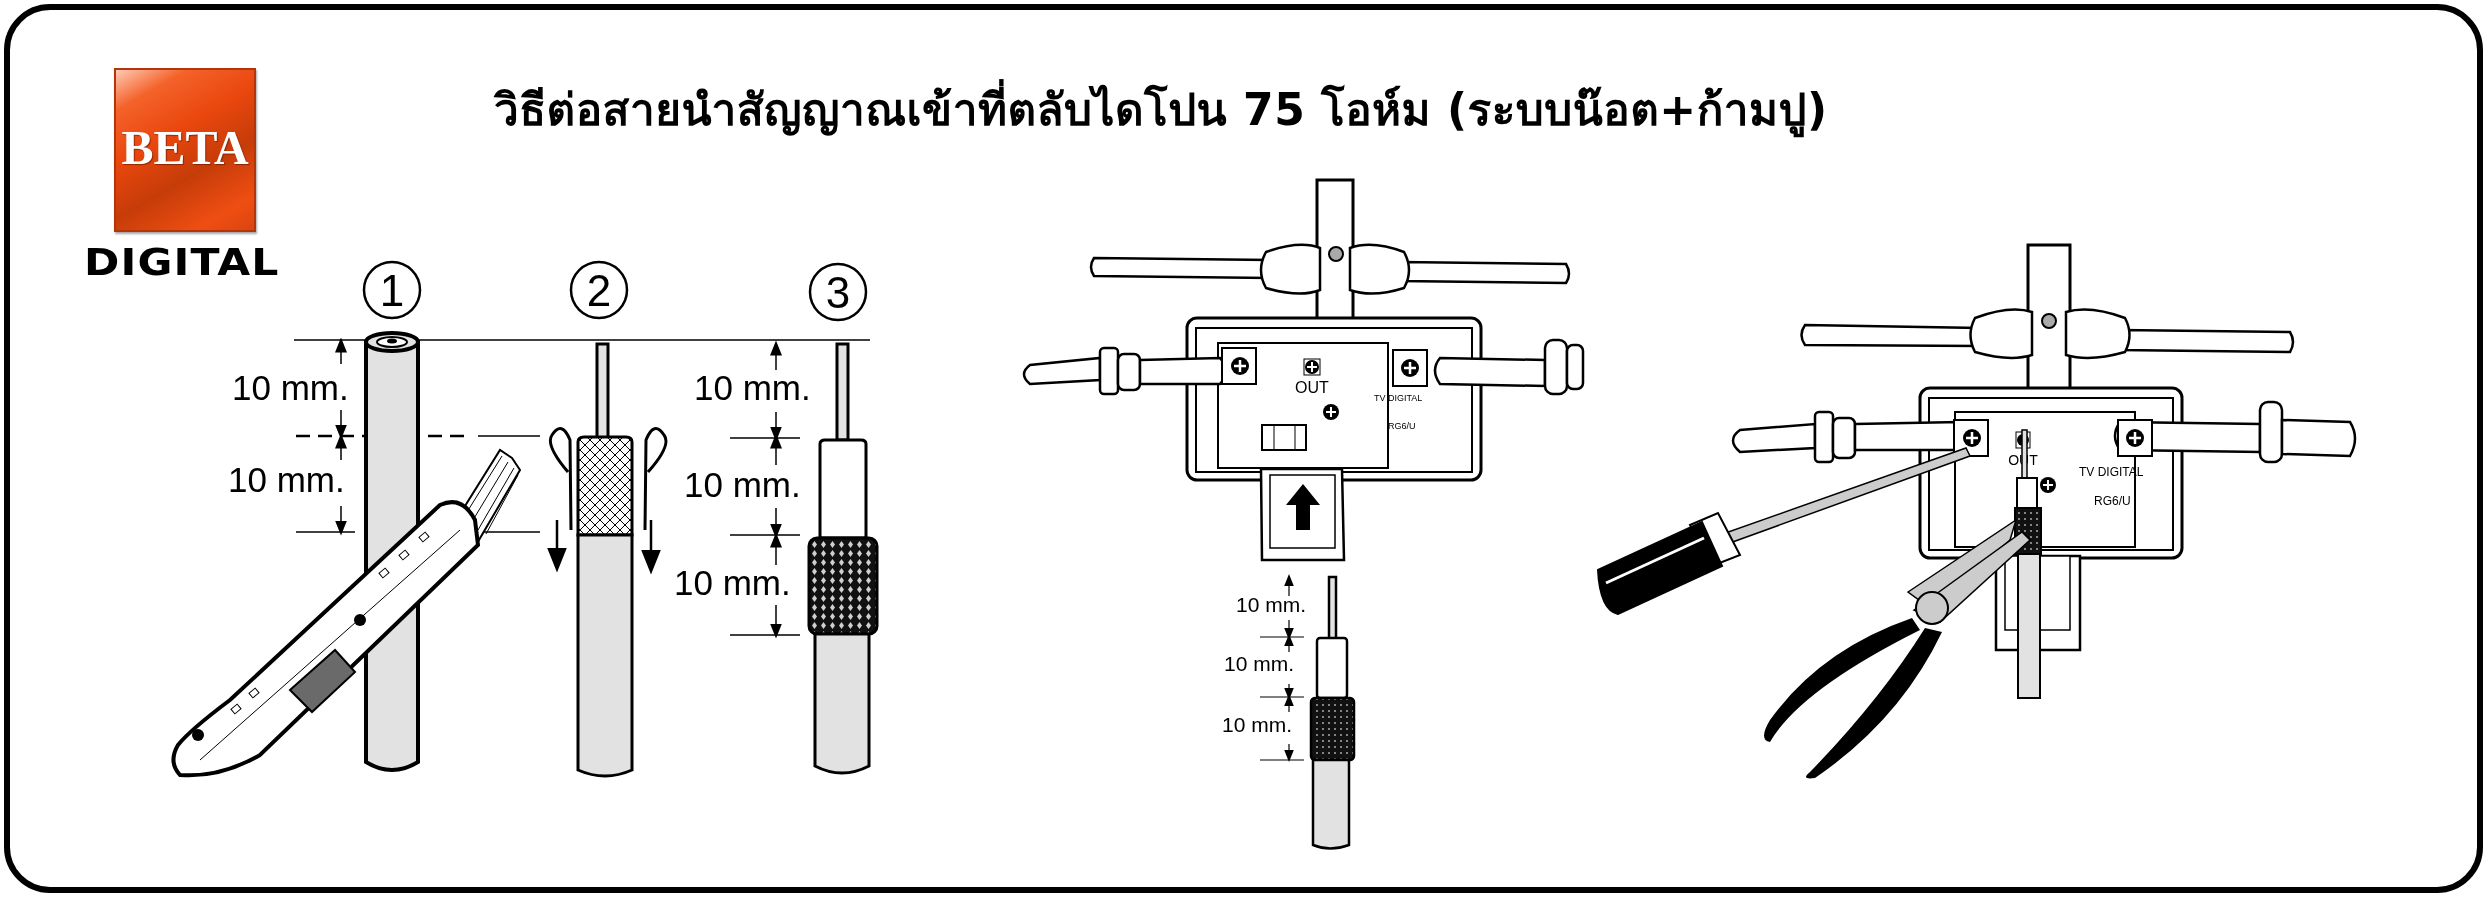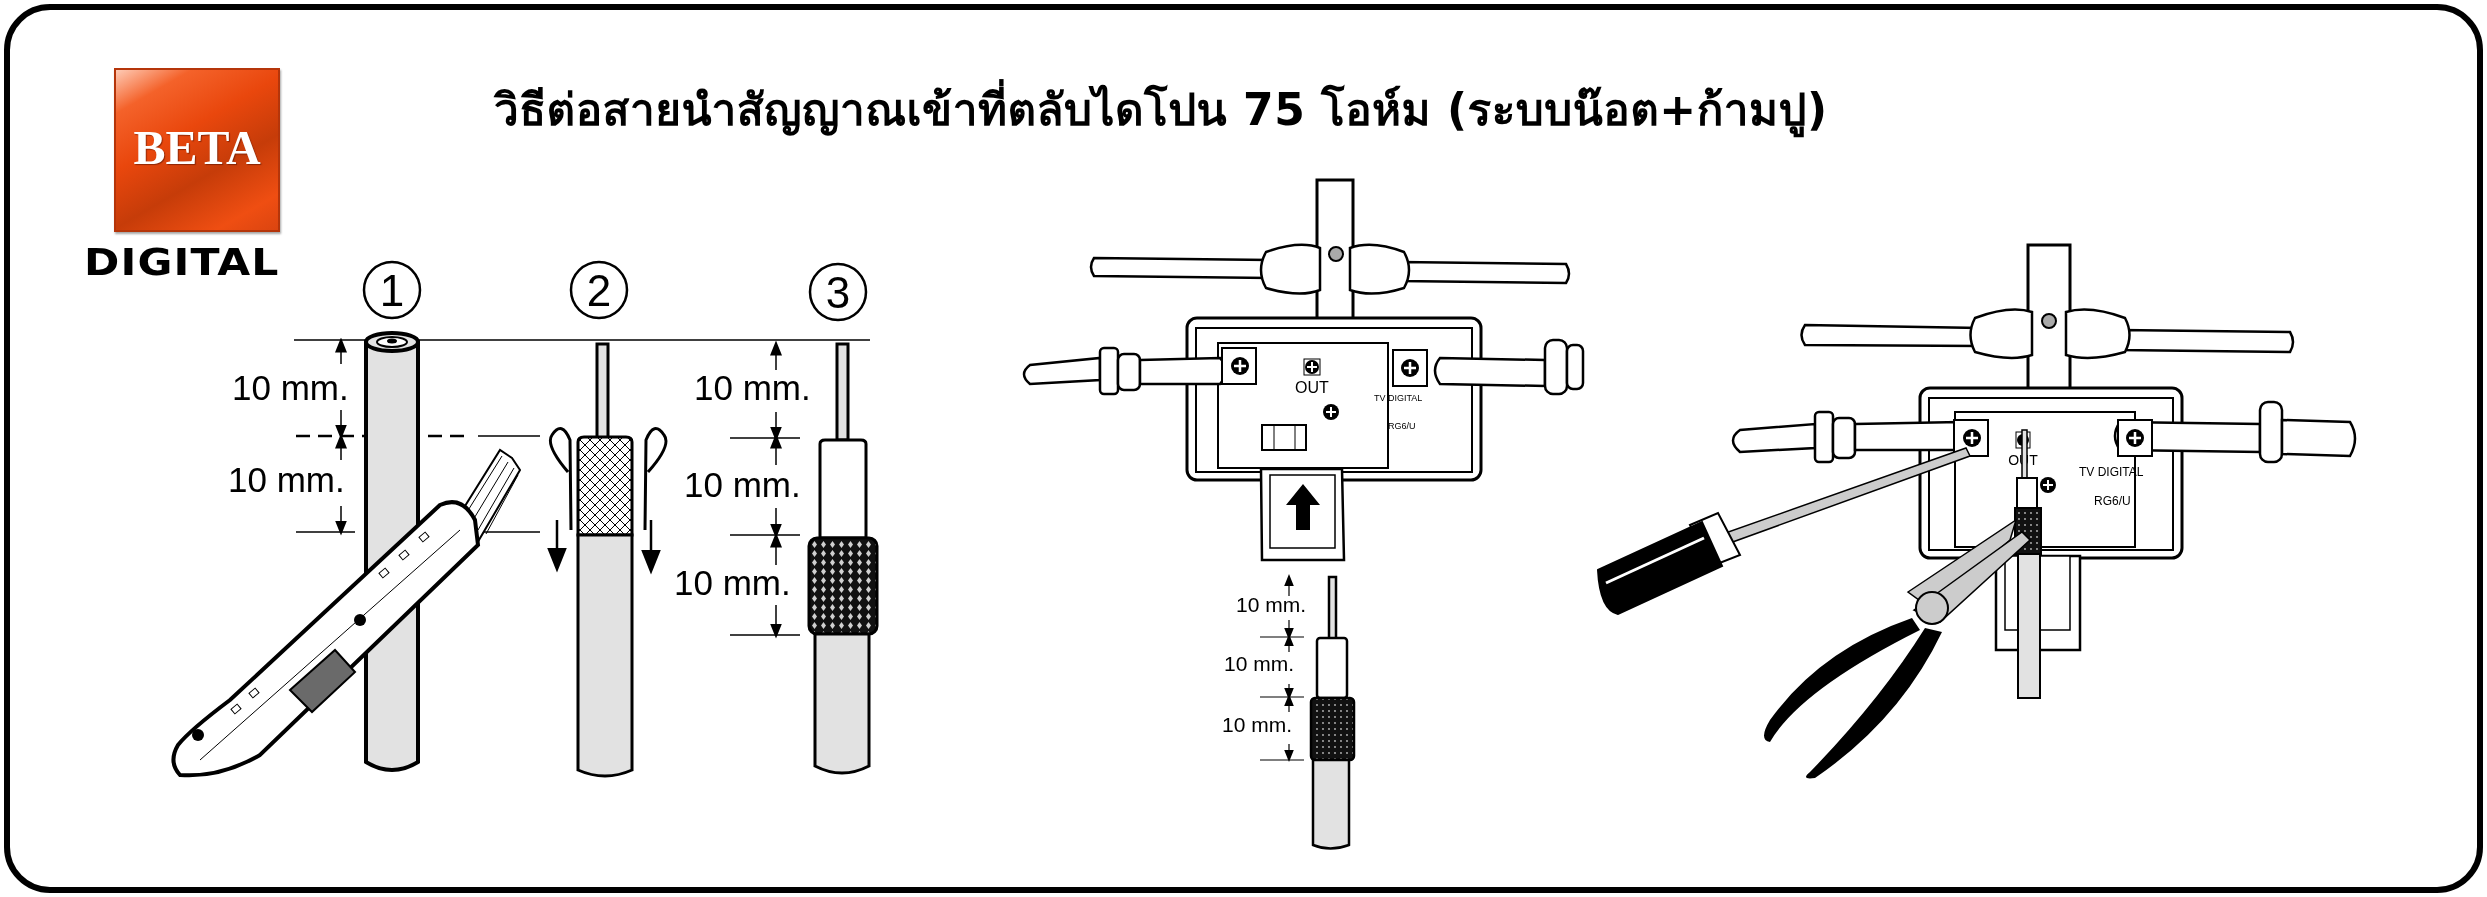--- a/index.html
+++ b/index.html
@@ -1,20 +1,20 @@
 <!DOCTYPE html>
 <html><head>
 <meta charset="utf-8">
 <style>
   html, body { margin: 0; padding: 0; background: #ffffff; }
   body { width: 2487px; height: 897px; position: relative; overflow: hidden;
          font-family: "DejaVu Sans", "Liberation Sans", sans-serif; color: #000; }
   .frame { position: absolute; left: 4px; top: 4px; width: 2467px; height: 877px;
            border: 6px solid #000; border-radius: 46px; background: #fff; }
-  .logo { position: absolute; left: 114px; top: 68px; width: 166px; height: 164px;
+  .logo { position: absolute; left: 114px; top: 68px; width: 142px; height: 164px;
           background: linear-gradient(150deg, #ffd2bf 0%, #f4622a 18%, #e9470d 40%, #c63c09 62%, #ef4e12 85%, #d94410 100%);
           box-shadow: inset 0 0 0 2px #b5350a, 1px 2px 2px rgba(0,0,0,.35); }
   .logo-text { position: absolute; left: 0; right: 0; top: 52px; text-align: center;
                font-family: "Liberation Serif", "DejaVu Serif", serif; font-weight: bold;
                font-size: 48px; color: #ffffff; letter-spacing: 0px;
                text-shadow: 1px 1px 1px rgba(90,20,0,.6); }
   .brand { position: absolute; left: 84px; top: 240px; font-family: "DejaVu Sans", sans-serif;
            font-weight: bold; font-size: 38px; letter-spacing: 1px; transform: scaleX(1.12);
            transform-origin: left top; }
   .title { position: absolute; left: 494px; top: 74px; font-size: 44px; font-weight: bold;

